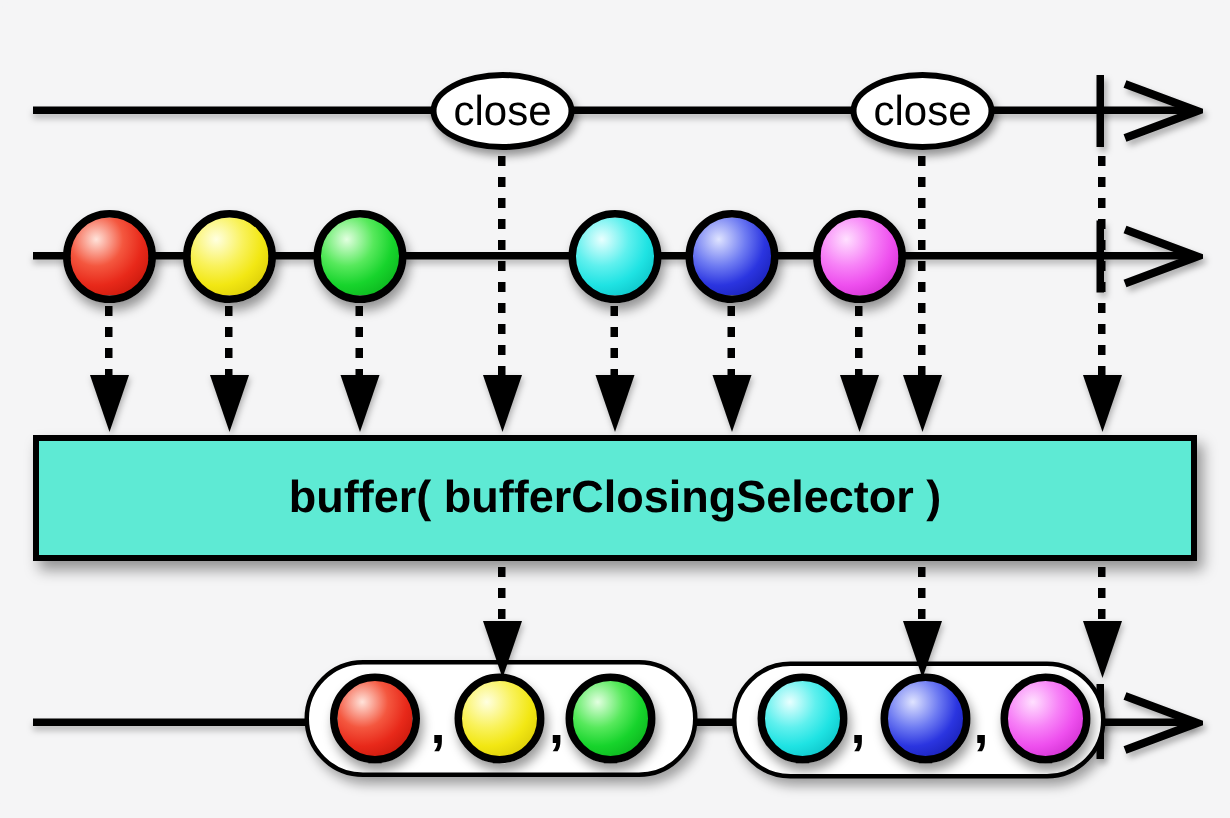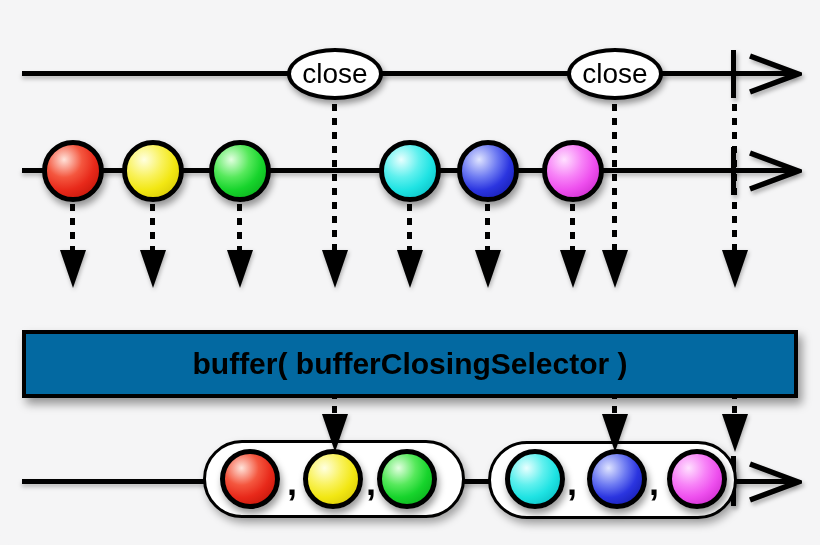--- a/index.html
+++ b/index.html
@@ -25,24 +25,24 @@
   .marble{position:absolute;box-sizing:border-box;border:5px solid #000;
           border-radius:50%;z-index:3;box-shadow:2px 5px 7px rgba(0,0,0,.4);}
   .m62{width:62px;height:62px;}
   .m60{width:60px;height:60px;}
   .red{background:radial-gradient(circle at 33% 28%,#ffe3da 0%,#f4573f 35%,#e8291a 60%,#b50d02 100%);}
   .yellow{background:radial-gradient(circle at 33% 28%,#ffffe0 0%,#f9f25c 35%,#f2e713 60%,#cdbc00 100%);}
   .green{background:radial-gradient(circle at 33% 28%,#e2ffe0 0%,#57e95c 35%,#17d42c 60%,#04a114 100%);}
   .cyan{background:radial-gradient(circle at 33% 28%,#e8ffff 0%,#5ff0ee 35%,#1fe3e3 60%,#00b0b8 100%);}
   .blue{background:radial-gradient(circle at 33% 28%,#dfe4ff 0%,#6e7bf2 35%,#2b35e0 60%,#0d139e 100%);}
   .magenta{background:radial-gradient(circle at 33% 28%,#ffe0ff 0%,#f783f7 35%,#ee4fee 60%,#c01cc0 100%);}
-  .opbox{position:absolute;left:22px;top:290px;width:776px;height:68px;box-sizing:border-box;
-         border:4px solid #000;background:#0369a1;z-index:4;
+  .opbox{position:absolute;left:22px;top:290px;width:776px;height:84px;box-sizing:border-box;
+         border:4px solid #000;background:#5eead4;z-index:4;
          display:flex;align-items:center;justify-content:center;
-         box-shadow:4px 6px 9px rgba(0,0,0,.4);margin-top:40px;}
+         box-shadow:4px 6px 9px rgba(0,0,0,.4);}
   .opbox span{font-size:30px;font-weight:bold;color:#000;letter-spacing:0px;}
   .capsule{position:absolute;box-sizing:border-box;height:78px;border:3px solid #000;
            background:#fff;border-radius:40px;z-index:2;
            box-shadow:3px 5px 8px rgba(0,0,0,.35);}
   .comma{position:absolute;z-index:3;font-size:36px;font-weight:bold;color:#000;
          width:18px;text-align:center;}
 </style>
 </head>
 <body>
 

